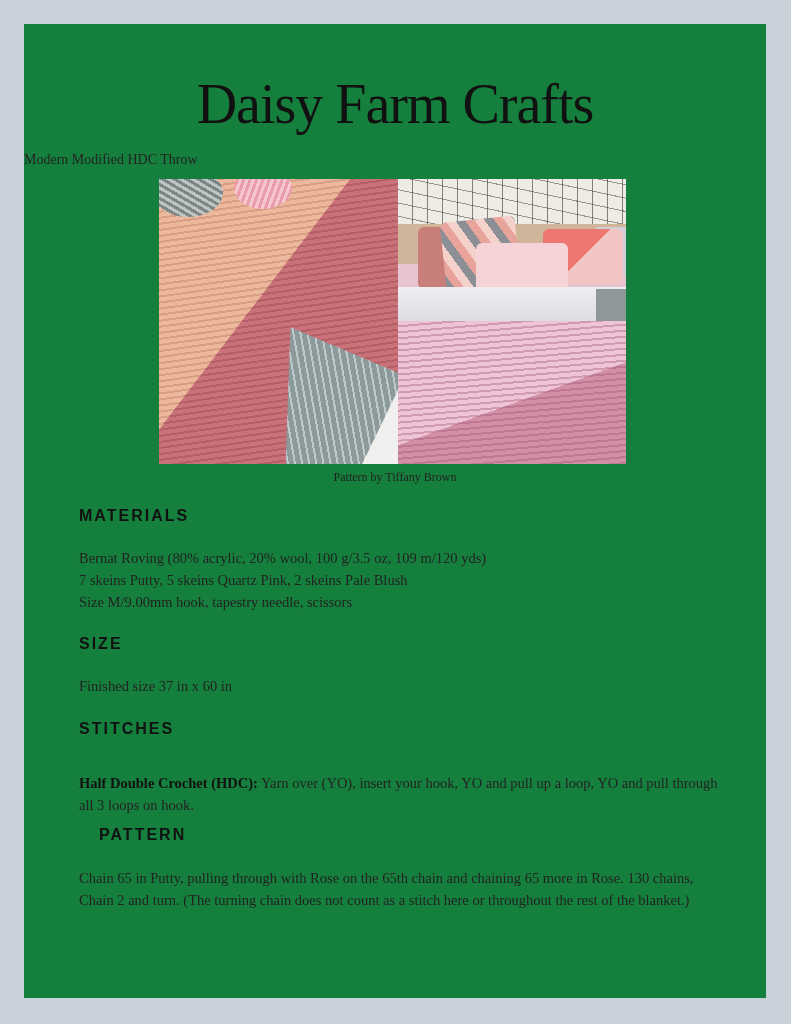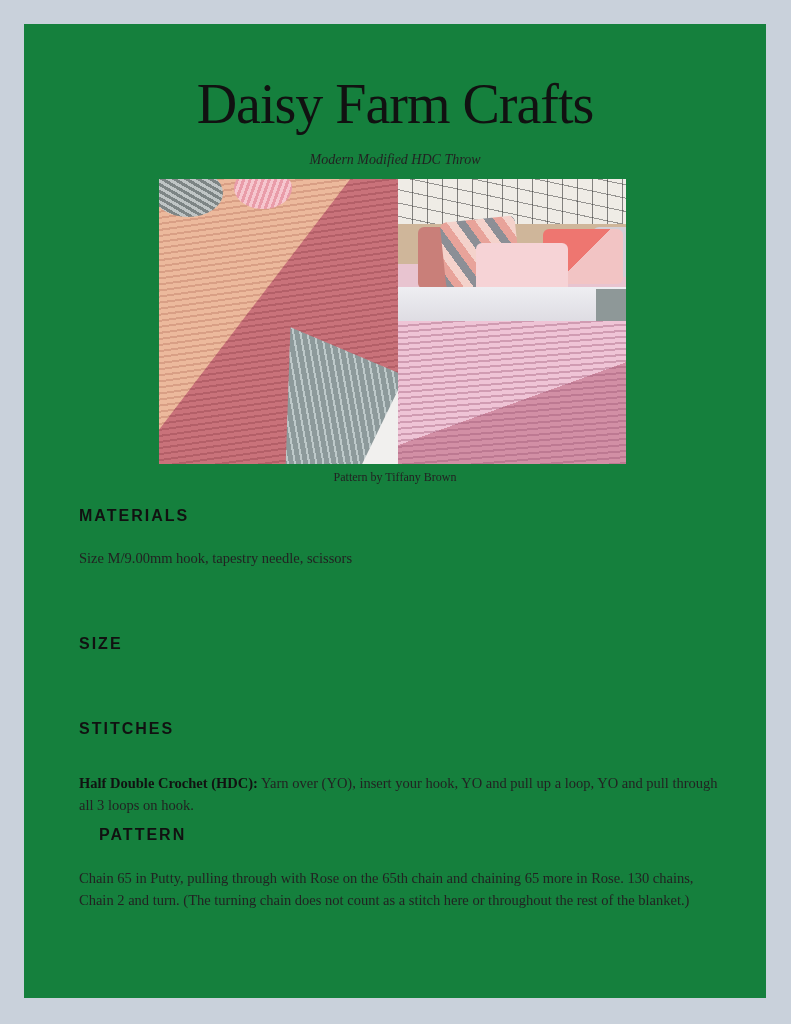--- a/index.html
+++ b/index.html
@@ -20,23 +20,23 @@
     left: 0; right: 0; top: 52px;
     text-align: center;
     font-family: "Liberation Serif", "DejaVu Serif", serif;
     font-size: 56px;
     letter-spacing: -1px;
     color: #111;
     line-height: 1;
   }
   .subtitle {
     position: absolute; left: 0; right: 0; top: 128px;
-    text-align: center;
+    text-align: left;
     font-family: "Liberation Serif", serif;
-    font-size: 14px; color: #222; font-style: italic;
+    font-size: 14px; color: #222;
   }
   .photos {
     position: absolute;
     left: 135px; top: 155px;
     width: 467px; height: 285px;
     display: flex;
   }
   .photo { position: relative; overflow: hidden; height: 285px; }
   .photo-left { width: 239px; background: #e8b597; }
   .photo-right { width: 228px; background: #e8c4d0; }
@@ -149,23 +149,26 @@
       <div class="pr-sheet"></div>
       <div class="pr-blanket-grey"></div>
       <div class="pr-blanket"></div>
     </div>
   </div>
 
   <div class="caption">Pattern by Tiffany Brown</div>
 
   <div class="heading" style="top:483px;">MATERIALS</div>
   <div class="body-text" style="top:523px;">
+    <div>Bernat Roving (80% acrylic, 20% wool, 100 g/3.5 oz, 109 m/120 yds)</div>
+    <div>7 skeins Putty, 5 skeins Quartz Pink, 2 skeins Pale Blush</div>
     <div>Size M/9.00mm hook, tapestry needle, scissors</div>
   </div>
 
   <div class="heading" style="top:611px;">SIZE</div>
+  <div class="body-text" style="top:651px;">Finished size 37 in x 60 in</div>
 
   <div class="heading" style="top:696px;">STITCHES</div>
   <div class="body-text" style="top:748px;"><b>Half Double Crochet (HDC):</b><span> Yarn over (YO), insert your hook, YO and pull up a loop, YO and pull through all 3 loops on hook.</span></div>
 
   <div class="heading" style="top:802px;padding-left:20px;">PATTERN</div>
   <div class="body-text" style="top:843px; width:645px;">Chain 65 in Putty, pulling through with Rose on the 65th chain and chaining 65 more in Rose. 130 chains, Chain 2 and turn. (The turning chain does not count as a stitch here or throughout the rest of the blanket.)</div>
 </div>
 
 </body></html>

